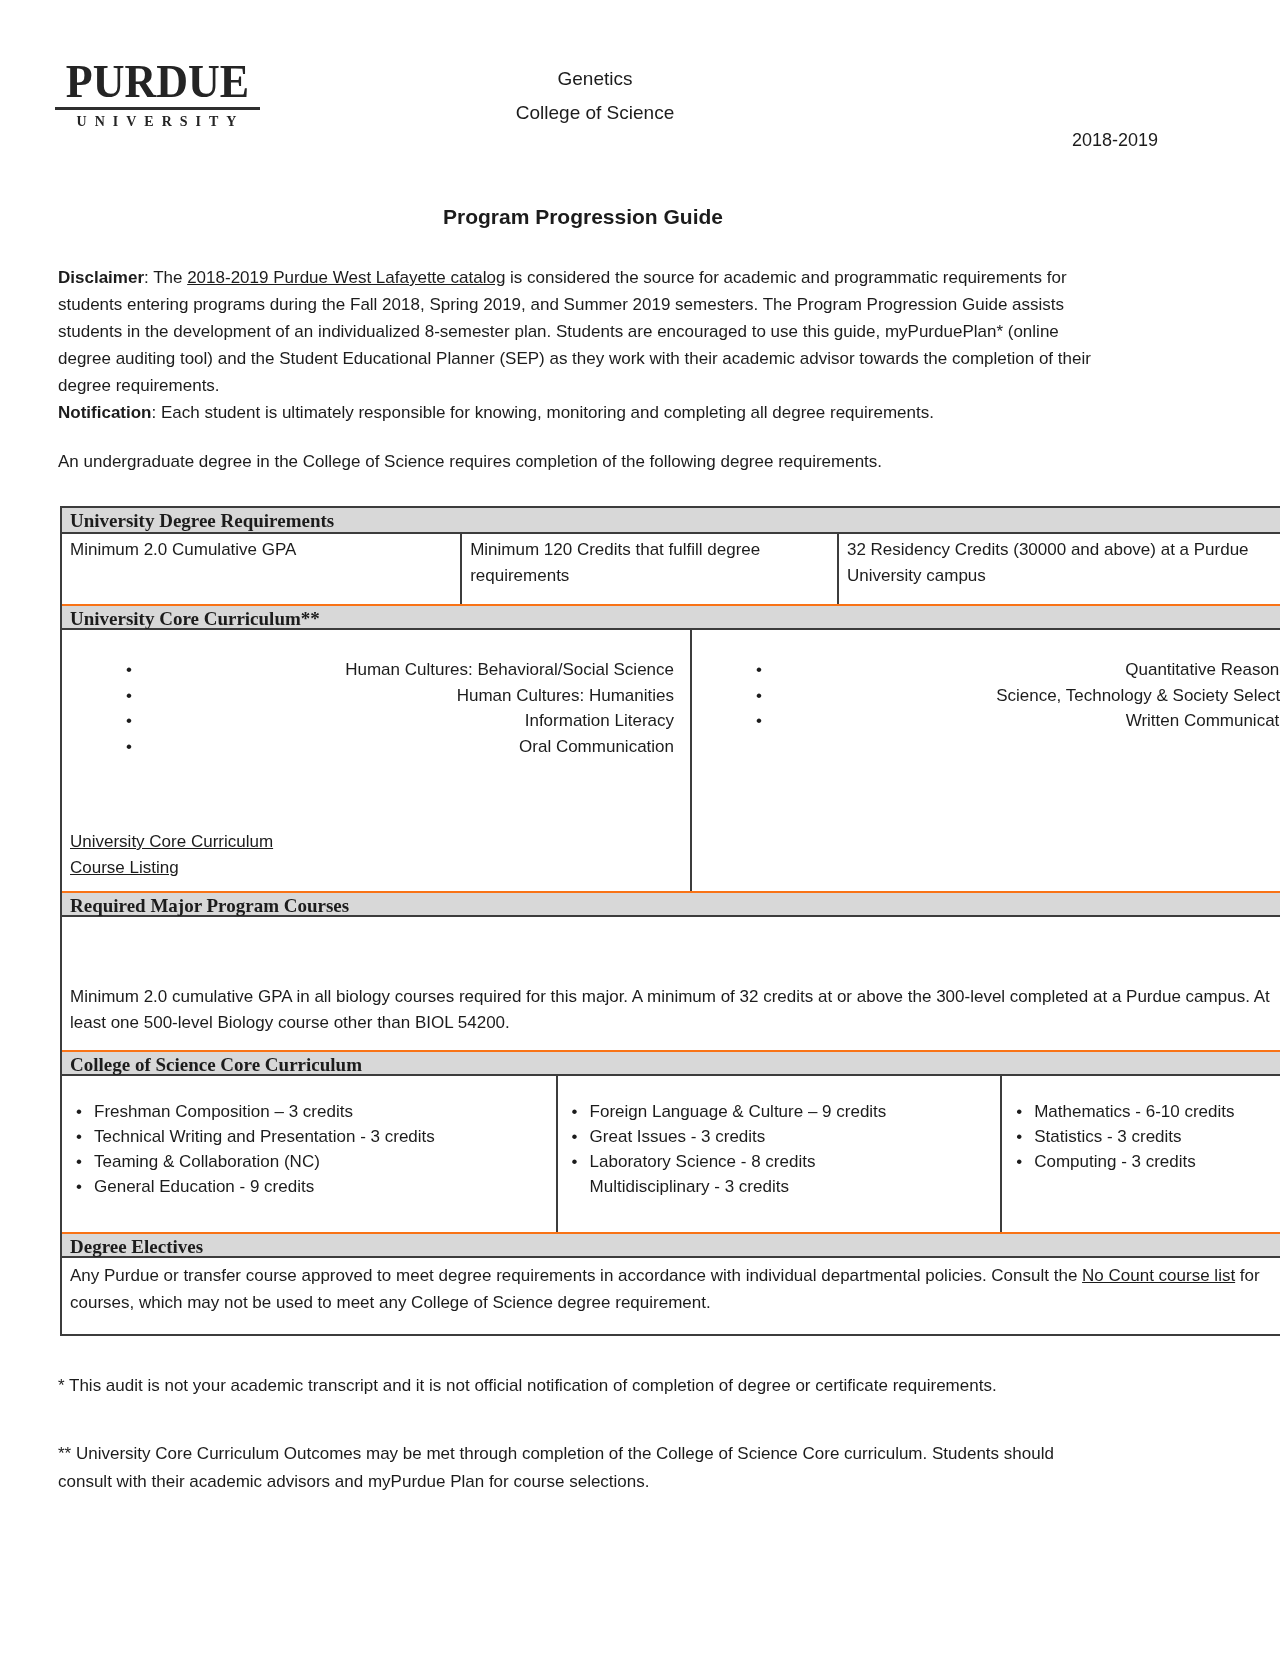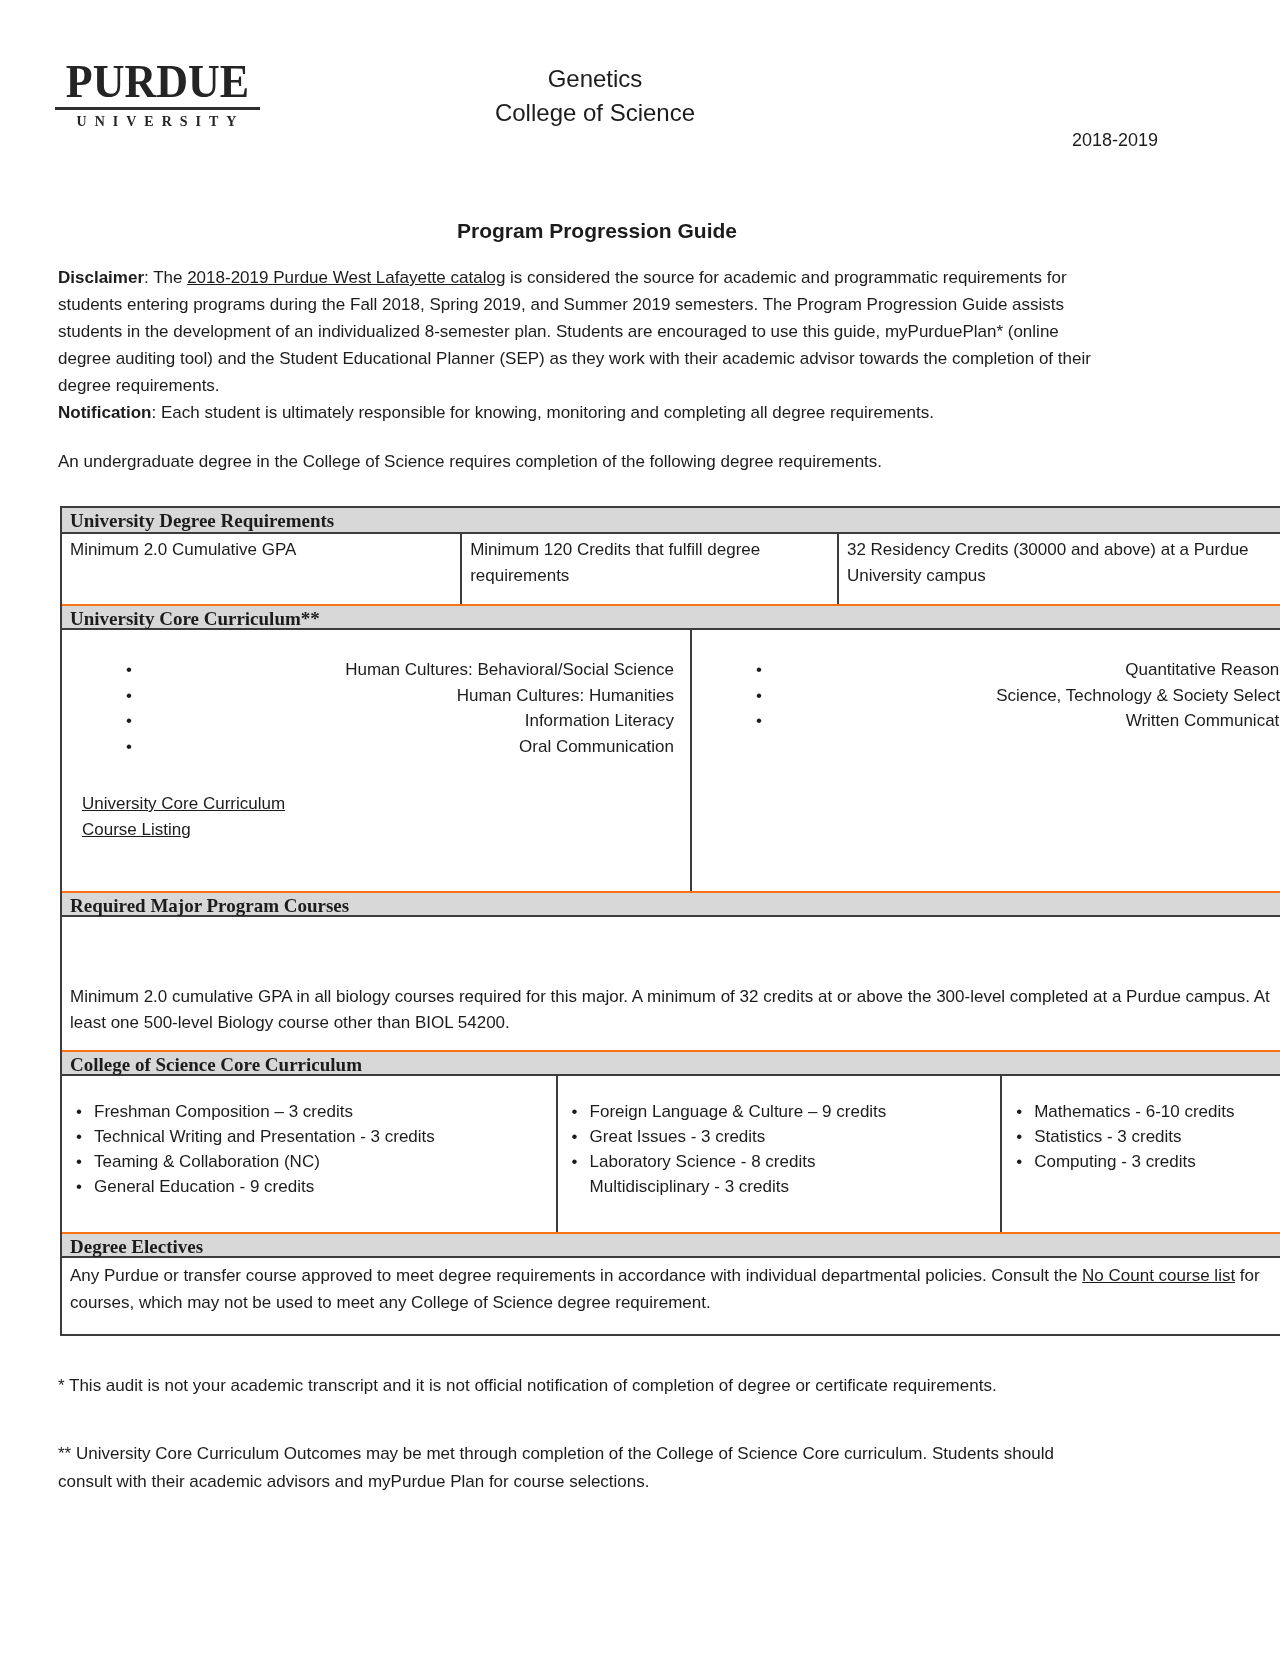--- a/index.html
+++ b/index.html
@@ -11,25 +11,25 @@
 
   
   .logo { position:absolute; left:55px; top:60px; width:205px; text-align:center;
           font-family:"Liberation Serif", serif; color:#242424; }
   .logo-top { font-size:44px; font-weight:700; letter-spacing:0px; line-height:1;
               transform:scaleY(1.05); }
   .logo-rule { border-top:3px solid #2e2e2e; margin:3px 0 4px; }
   .logo-bottom { font-size:14px; font-weight:700; letter-spacing:8px; padding-left:6px; }
 
   .head-center { position:absolute; left:0; top:62px; width:1190px; text-align:center;
-                 font-size:24px; line-height:34px; }
+                 font-size:19px; line-height:34px; }
   .head-year { position:absolute; top:130px; right:122px; font-size:18px; }
 
   .doc-title { position:absolute; top:205px; left:58px; width:1050px; text-align:center;
-               font-size:21px; font-weight:700; margin:14px; }
+               font-size:21px; font-weight:700; margin:0; }
 
   
   .intro { position:absolute; top:264px; left:58px; width:1050px; line-height:27px; }
   .intro p { margin:0; }
   .lead { position:absolute; top:452px; left:58px; width:1050px; margin:0; }
   b { font-weight:700; }
   .ul { text-decoration:underline; color:inherit; cursor:pointer; }
 
   
   .doc-table { position:absolute; top:506px; left:60px; width:1260px;
@@ -44,21 +44,21 @@
 
   .row-udr { height:70px; }
   .row-udr .cell { padding:3px 10px 0 8px; line-height:26px; }
   .c-udr1 { width:31.7%; } .c-udr2 { width:30.0%; } .c-udr3 { width:38.3%; }
 
   .row-core { height:261px; }
   .c-core { width:50%; }
   ul.core-list { list-style:none; margin:27px 16px 0; padding:0 0 0 48px;text-align:right; }
   ul.core-list li { position:relative; padding-left:34px; line-height:25.5px; }
   ul.core-list li::before { content:"\2022"; position:absolute; left:0; top:0; }
-  .core-links { margin-top:32px; padding-left:20px; line-height:26px; }
+  .core-links { margin-top:70px; padding-left:8px; line-height:26px; }
 
   .row-major { height:103px;margin-top:30px; }
   .row-major .cell { width:100%; padding:37px 12px 0 8px; line-height:26px; }
 
   .row-cos { height:156px; }
   .c-cos1 { width:39.3%; } .c-cos2 { width:35.4%; } .c-cos3 { width:25.3%; }
   ul.cos-list { list-style:none; margin:23px 0 0; padding:0 0 0 14px; }
   ul.cos-list li { position:relative; padding-left:18px; line-height:25px; }
   ul.cos-list li::before { content:"\2022"; position:absolute; left:0; top:0; }
   ul.cos-list li.cont::before { content:""; }

